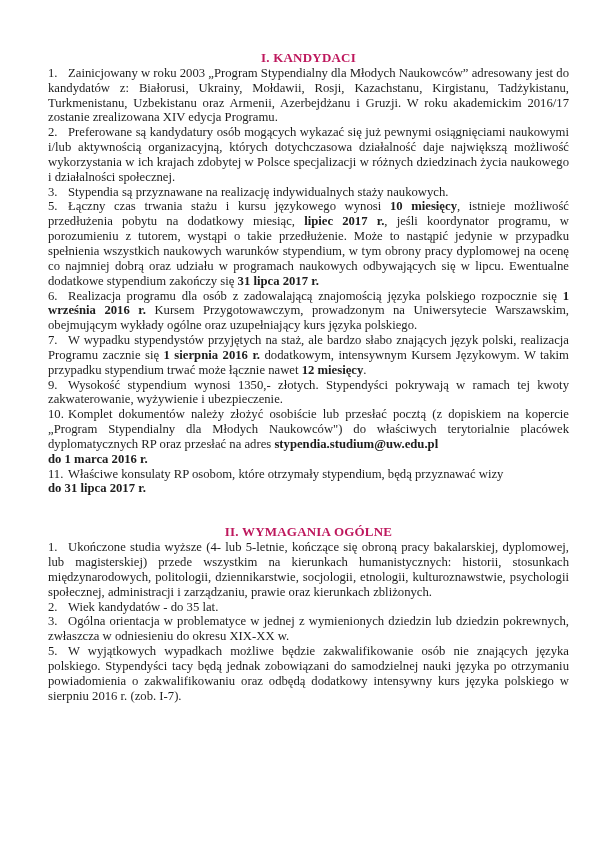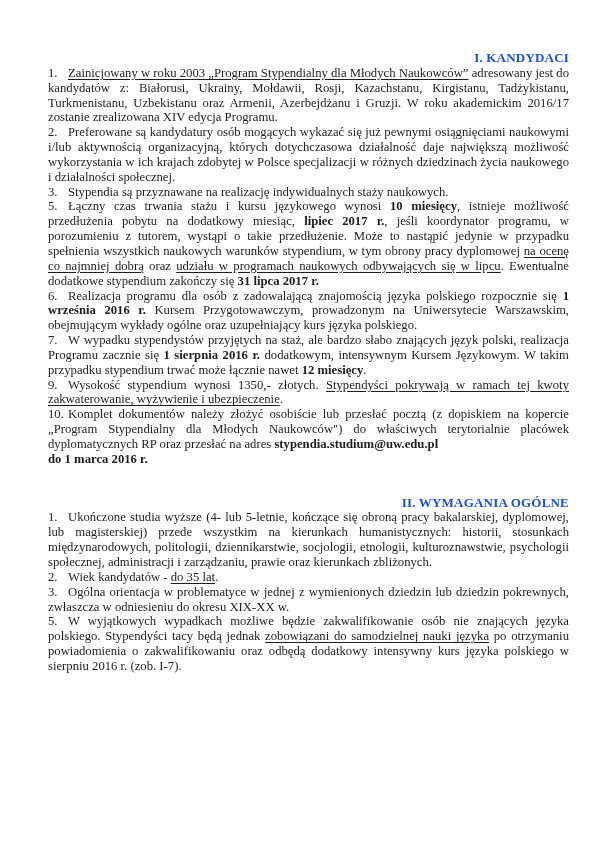--- a/index.html
+++ b/index.html
@@ -19,42 +19,43 @@
     width: 521px;
     color: #1d1d1d;
     font-size: 12.7px;
     line-height: 14.85px;
     text-align: justify;
   }
   .sec-heading {
     font-weight: 700;
     font-size: 13px;
     letter-spacing: 0.2px;
-    color: #1d4ed8;
-    text-align: right;
+    color: #be185d;
+    text-align: center;
   }
   .sec-heading:not(:first-child) { margin-top: 29px; }
   .item { text-align: justify; }
   .num { display: inline-block; min-width: 20px; }
   .run-bold { font-weight: 700; }
-  .run-underline { text-decoration: underline; text-underline-offset: 1.5px; }
+  .run-underline { text-underline-offset: 1.5px; }
 </style>
 </head>
 <body>
 
 <div class="page">
   <div class="doc" style="color: rgb(29, 29, 29);">
       <div class="sec-heading">I. KANDYDACI</div>
       <p class="item"><span class="num">1.</span><span class="run-underline">Zainicjowany w roku 2003 „Program Stypendialny dla Młodych Naukowców”</span><span> adresowany jest do kandydatów z: Białorusi, Ukrainy, Mołdawii, Rosji, Kazachstanu, Kirgistanu, Tadżykistanu, Turkmenistanu, Uzbekistanu oraz Armenii, Azerbejdżanu i Gruzji. W roku akademickim 2016/17 zostanie zrealizowana XIV edycja Programu.</span></p>
       <p class="item"><span class="num">2.</span><span>Preferowane są kandydatury osób mogących wykazać się już pewnymi osiągnięciami naukowymi i/lub aktywnością organizacyjną, których dotychczasowa działalność daje największą możliwość wykorzystania w ich krajach zdobytej w Polsce specjalizacji w różnych dziedzinach życia naukowego i działalności społecznej.</span></p>
       <p class="item"><span class="num">3.</span><span>Stypendia są przyznawane na realizację indywidualnych staży naukowych.</span></p>
       <p class="item"><span class="num">5.</span><span>Łączny czas trwania stażu i kursu językowego wynosi </span><span class="run-bold">10 miesięcy</span><span>, istnieje możliwość przedłużenia pobytu na dodatkowy miesiąc, </span><span class="run-bold">lipiec 2017 r.</span><span>, jeśli koordynator programu, w porozumieniu z tutorem, wystąpi o takie przedłużenie. Może to nastąpić jedynie w przypadku spełnienia wszystkich naukowych warunków stypendium, w tym obrony pracy dyplomowej </span><span class="run-underline">na ocenę co najmniej dobrą</span><span> oraz </span><span class="run-underline">udziału w programach naukowych odbywających się w lipcu</span><span>. Ewentualne dodatkowe stypendium zakończy się </span><span class="run-bold">31 lipca 2017 r.</span></p>
       <p class="item"><span class="num">6.</span><span>Realizacja programu dla osób z zadowalającą znajomością języka polskiego rozpocznie się </span><span class="run-bold">1 września 2016 r.</span><span> Kursem Przygotowawczym, prowadzonym na Uniwersytecie Warszawskim, obejmującym wykłady ogólne oraz uzupełniający kurs języka polskiego.</span></p>
       <p class="item"><span class="num">7.</span><span>W wypadku stypendystów przyjętych na staż, ale bardzo słabo znających język polski, realizacja Programu zacznie się </span><span class="run-bold">1 sierpnia 2016 r.</span><span> dodatkowym, intensywnym Kursem Językowym. W takim przypadku stypendium trwać może łącznie nawet </span><span class="run-bold">12 miesięcy</span><span>.</span></p>
       <p class="item"><span class="num">9.</span><span>Wysokość stypendium wynosi 1350,- złotych. </span><span class="run-underline">Stypendyści pokrywają w ramach tej kwoty zakwaterowanie, wyżywienie i ubezpieczenie</span><span>.</span></p>
       <p class="item"><span class="num">10.</span><span>Komplet dokumentów należy złożyć osobiście lub przesłać pocztą (z dopiskiem na kopercie „Program Stypendialny dla Młodych Naukowców") do właściwych terytorialnie placówek dyplomatycznych RP oraz przesłać na adres </span><span class="run-bold">stypendia.studium@uw.edu.pl</span><br><span class="run-bold">do 1 marca  2016 r.</span></p>
+      <p class="item"><span class="num">11.</span><span>Właściwe konsulaty RP osobom, które otrzymały stypendium, będą przyznawać wizy</span><br><span class="run-bold">do 31 lipca 2017 r.</span></p>
       <div class="sec-heading">II. WYMAGANIA OGÓLNE</div>
       <p class="item"><span class="num">1.</span><span>Ukończone studia wyższe (4- lub 5-letnie, kończące się obroną pracy bakalarskiej, dyplomowej, lub magisterskiej) przede wszystkim na kierunkach humanistycznych: historii, stosunkach międzynarodowych, politologii, dziennikarstwie, socjologii, etnologii, kulturoznawstwie, psychologii społecznej, administracji i zarządzaniu, prawie oraz kierunkach zbliżonych.</span></p>
       <p class="item"><span class="num">2.</span><span>Wiek kandydatów - </span><span class="run-underline">do 35 lat</span><span>.</span></p>
       <p class="item"><span class="num">3.</span><span>Ogólna orientacja w problematyce w jednej z wymienionych dziedzin lub dziedzin pokrewnych, zwłaszcza w odniesieniu do okresu XIX-XX w.</span></p>
       <p class="item"><span class="num">5.</span><span>W wyjątkowych wypadkach możliwe będzie zakwalifikowanie osób nie znających języka polskiego. Stypendyści tacy będą jednak </span><span class="run-underline">zobowiązani do samodzielnej nauki języka</span><span> po otrzymaniu powiadomienia o zakwalifikowaniu oraz odbędą dodatkowy intensywny kurs języka polskiego w sierpniu 2016 r. (zob. I-7).</span></p>
     </div>
 </div>
 
 </body></html>

